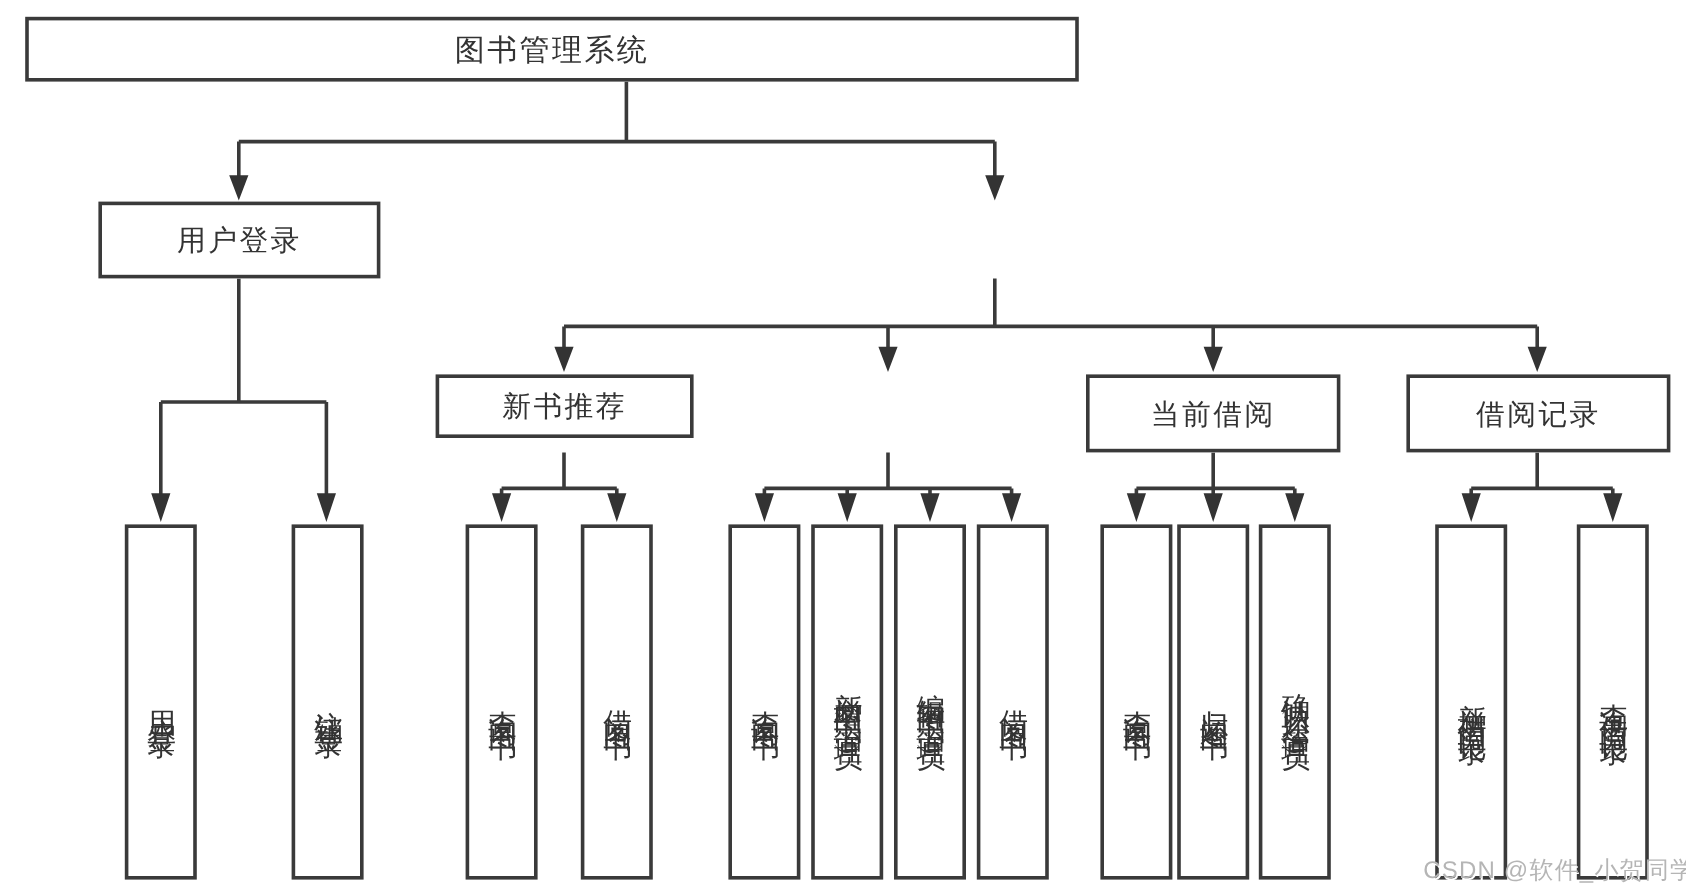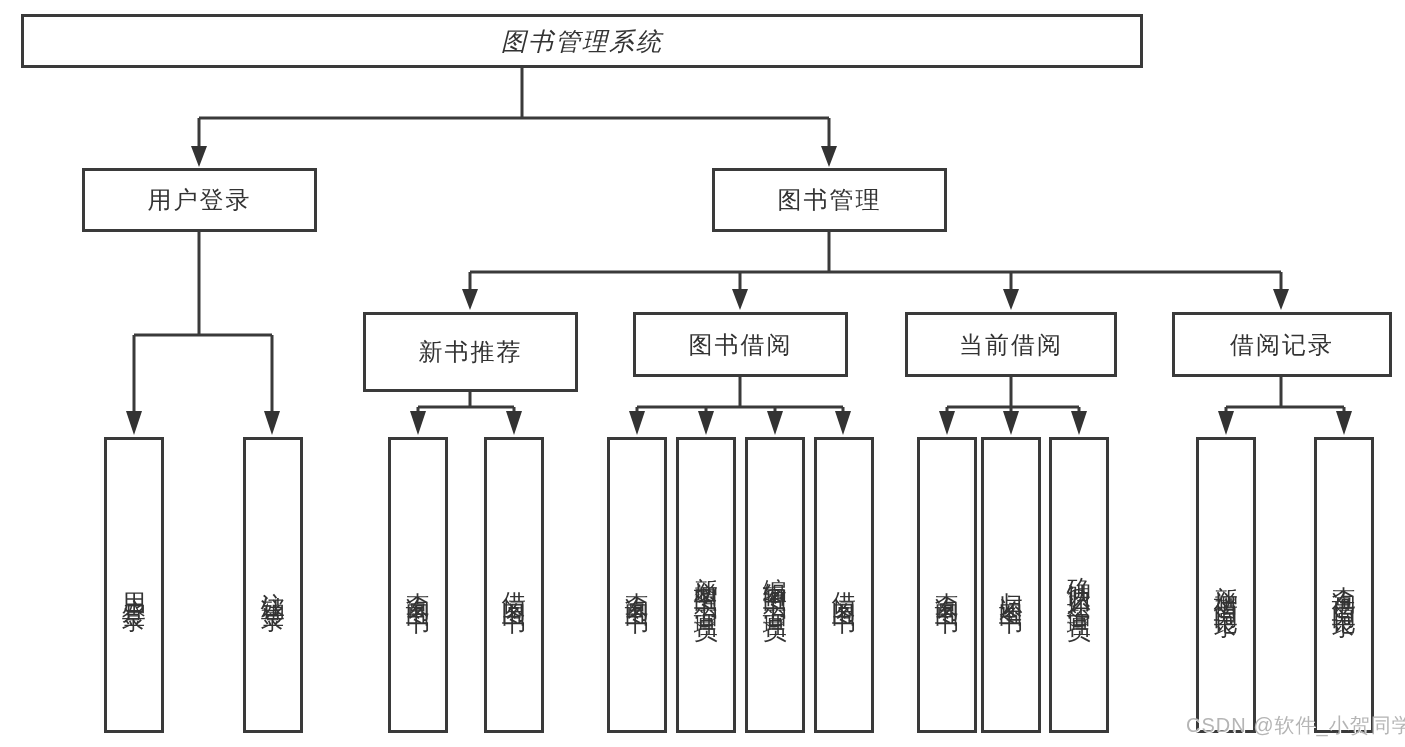--- a/index.html
+++ b/index.html
@@ -83,36 +83,30 @@
         M767 411 L783 411 L775 435 Z
         M835 411 L851 411 L843 435 Z
         M939 411 L955 411 L947 435 Z
         M1003 411 L1019 411 L1011 435 Z
         M1071 411 L1087 411 L1079 435 Z
         M1218 411 L1234 411 L1226 435 Z
         M1336 411 L1352 411 L1344 435 Z"></path>
     </g>
   </svg>
 
-  <div class="node root-box" style="left:21px; top:14px; width:1122px; height:54px;font-style:italic;">
+  <div class="node root-box" style="left:21px; top:14px; width:878px; height:54px;">
     <span>图书管理系统</span>
   </div>
 
   <div class="node hbox" style="left:82px; top:168px; width:235px; height:64px;">
     <span>用户登录</span>
   </div>
-  <div class="node hbox" style="left:712px; top:168px; width:235px; height:64px;">
-    <span>图书管理</span>
-  </div>
 
-  <div class="node hbox" style="left:363px; top:312px; width:215px; height:80px;">
+  <div class="node hbox" style="left:363px; top:312px; width:215px; height:53px;">
     <span>新书推荐</span>
-  </div>
-  <div class="node hbox" style="left:633px; top:312px; width:215px; height:65px;">
-    <span>图书借阅</span>
   </div>
   <div class="node hbox" style="left:905px; top:312px; width:212px; height:65px;justify-content:center;">
     <span>当前借阅</span>
   </div>
   <div class="node hbox" style="left:1172px; top:312px; width:220px; height:65px;font-family:Liberation Mono, monospace;">
     <span>借阅记录</span>
   </div>
 
   <div class="node vbox" style="left:104px; top:437px; width:60px; height:296px;">
     <span class="vtext">用户登录</span>

